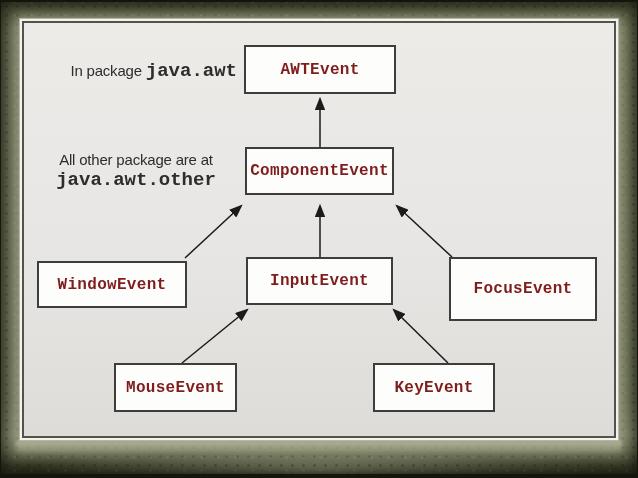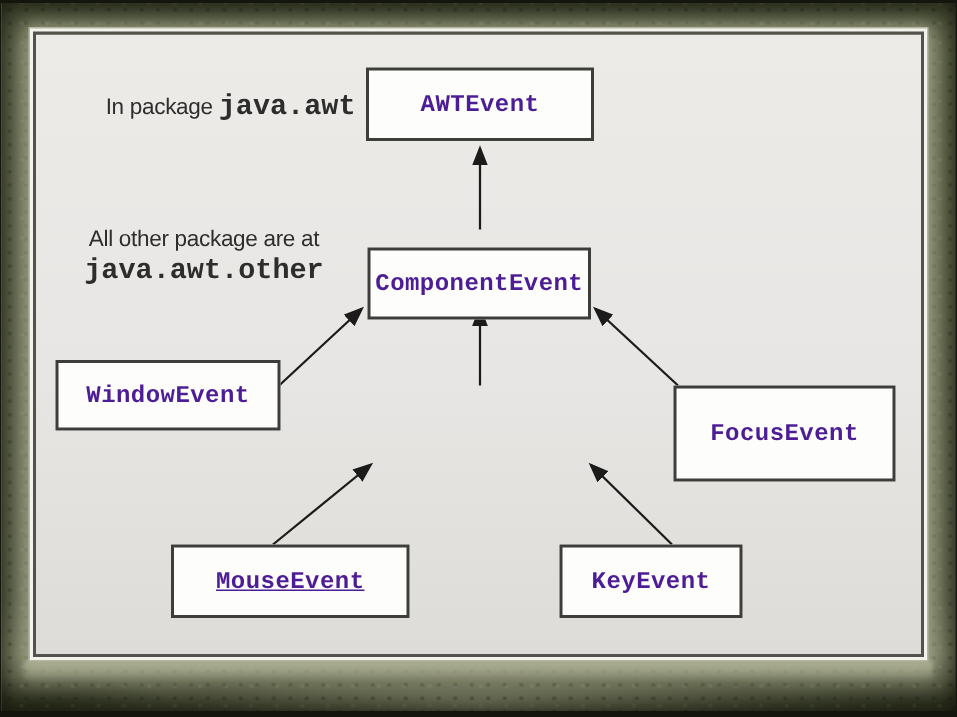--- a/index.html
+++ b/index.html
@@ -43,28 +43,28 @@
   .panel-inner { position:absolute; left:0; top:0; width:590px; height:413px; }
 
   .arrows { position:absolute; left:0; top:0; width:590px; height:413px; }
   .arrows line { stroke:#1b1b1b; stroke-width:1.5; }
 
   .node {
     position:absolute; box-sizing:border-box;
     border:2px solid #3d3d3a; background:#fdfdfb;
     display:flex; align-items:center; justify-content:center;
     font-family:"Liberation Mono", monospace; font-weight:bold;
-    font-size:16px; color:#4c1d95; letter-spacing:0.3px;
+    font-size:16px; color:#7f1d1d; letter-spacing:0.3px;
   }
   .n-awt       { left:220px; top:22px;  width:152px; height:49px; }
-  .n-component { left:221px; top:142px; width:149px; height:48px; }
-  .n-window    { left:13px;  top:217px; width:150px; height:47px; }
+  .n-component { left:221px; top:124px; width:149px; height:48px; }
+  .n-window    { left:13px;  top:238px; width:150px; height:47px; }
   .n-input     { left:222px; top:234px; width:147px; height:48px; }
   .n-focus     { left:425px; top:234px; width:148px; height:64px; }
-  .n-mouse     { left:90px;  top:340px; width:159px; height:49px;text-decoration:underline; }
+  .n-mouse     { left:90px;  top:340px; width:123px; height:49px; }
   .n-key       { left:349px; top:340px; width:122px; height:49px; }
 
   .note { color:#2d2d2d; font-size:15px; letter-spacing:-0.2px; }
   .note .code {
     font-family:"Liberation Mono", monospace; font-weight:bold;
     font-size:19px; letter-spacing:0;
   }
   .note1 { position:absolute; top:37px; right:377px; white-space:nowrap; text-align:right; }
   .note2 { position:absolute; left:12px; top:127px; width:200px; text-align:center; line-height:20px; }
 </style>
@@ -104,20 +104,23 @@
 
       <div class="node n-awt">
         <span>AWTEvent</span>
       </div>
       <div class="node n-component">
         <span>ComponentEvent</span>
       </div>
       <div class="node n-window">
         <span>WindowEvent</span>
       </div>
+      <div class="node n-input">
+        <span>InputEvent</span>
+      </div>
       <div class="node n-focus">
         <span>FocusEvent</span>
       </div>
       <div class="node n-mouse">
         <span>MouseEvent</span>
       </div>
       <div class="node n-key">
         <span>KeyEvent</span>
       </div>
 

